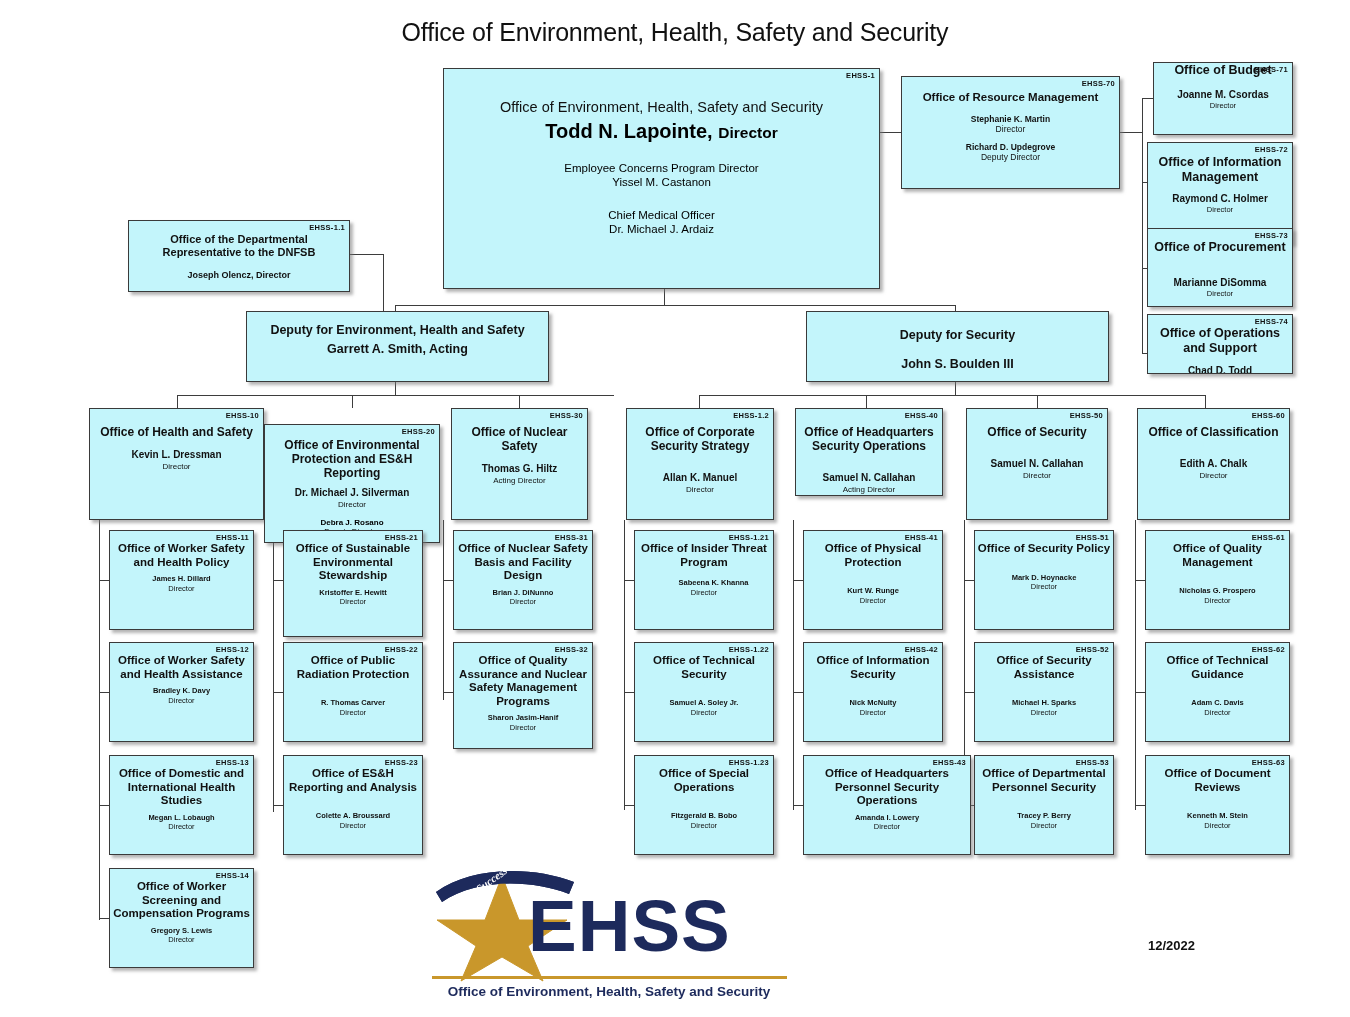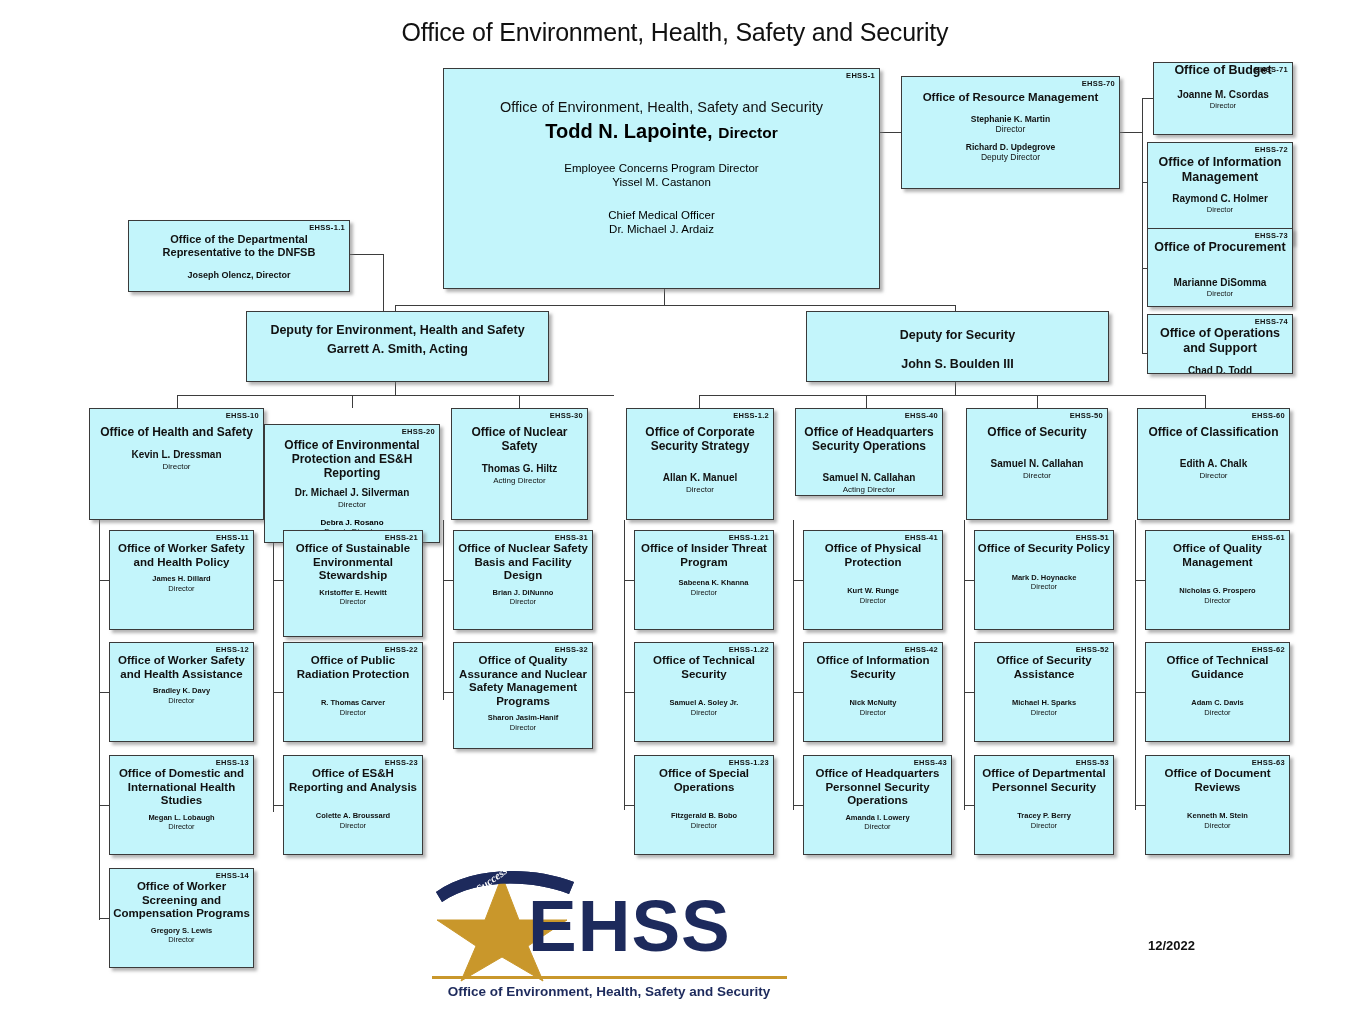--- a/index.html
+++ b/index.html
@@ -436,21 +436,21 @@
     <div class="btitle">Office of Physical Protection</div>
     <div class="bname" style="margin-top:17px;">Kurt W. Runge</div>
     <div class="bsub">Director</div>
   </div>
   <div class="box lvl4" style="left:803px; top:642px; width:140px; height:100px;">
     <div class="code">EHSS-42</div>
     <div class="btitle">Office of Information Security</div>
     <div class="bname" style="margin-top:17px;">Nick McNulty</div>
     <div class="bsub">Director</div>
   </div>
-  <div class="box lvl4" style="left:803px; top:755px; width:149px; height:100px;">
+  <div class="box lvl4" style="left:803px; top:755px; width:168px; height:100px;">
     <div class="code">EHSS-43</div>
     <div class="btitle">Office of Headquarters Personnel Security Operations</div>
     <div class="bname" style="margin-top:5px;">Amanda I. Lowery</div>
     <div class="bsub">Director</div>
   </div>
 
   <div class="box lvl4" style="left:974px; top:530px; width:140px; height:100px;">
     <div class="code">EHSS-51</div>
     <div class="btitle">Office of Security Policy</div>
     <div class="bname" style="margin-top:17px;">Mark D. Hoynacke</div>

